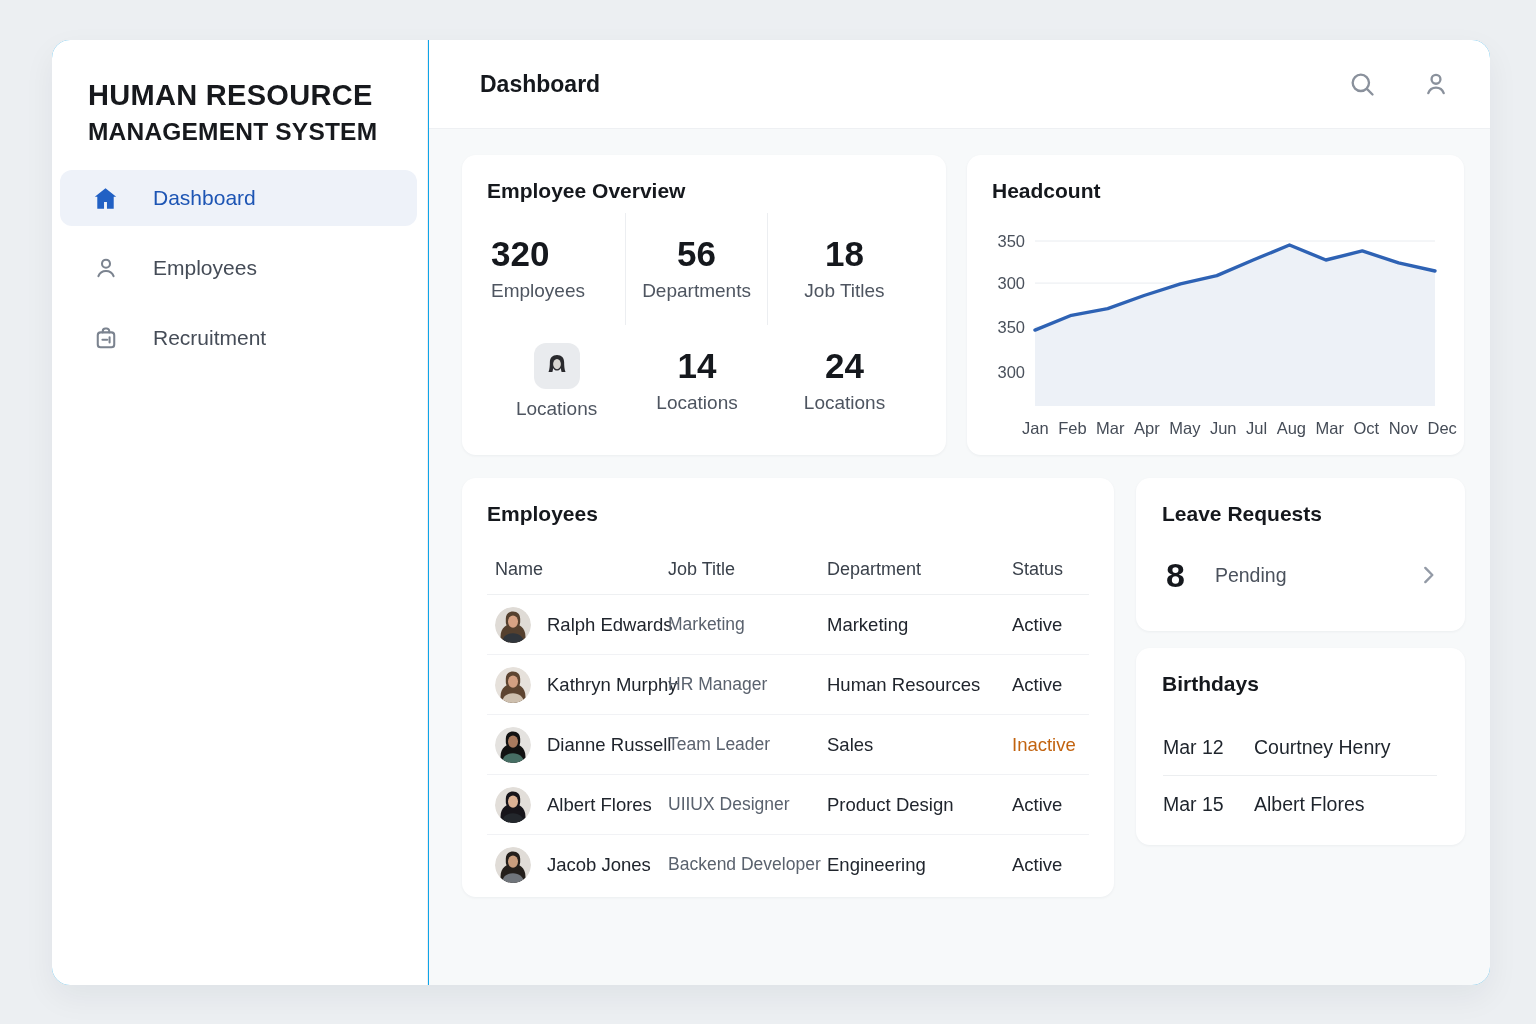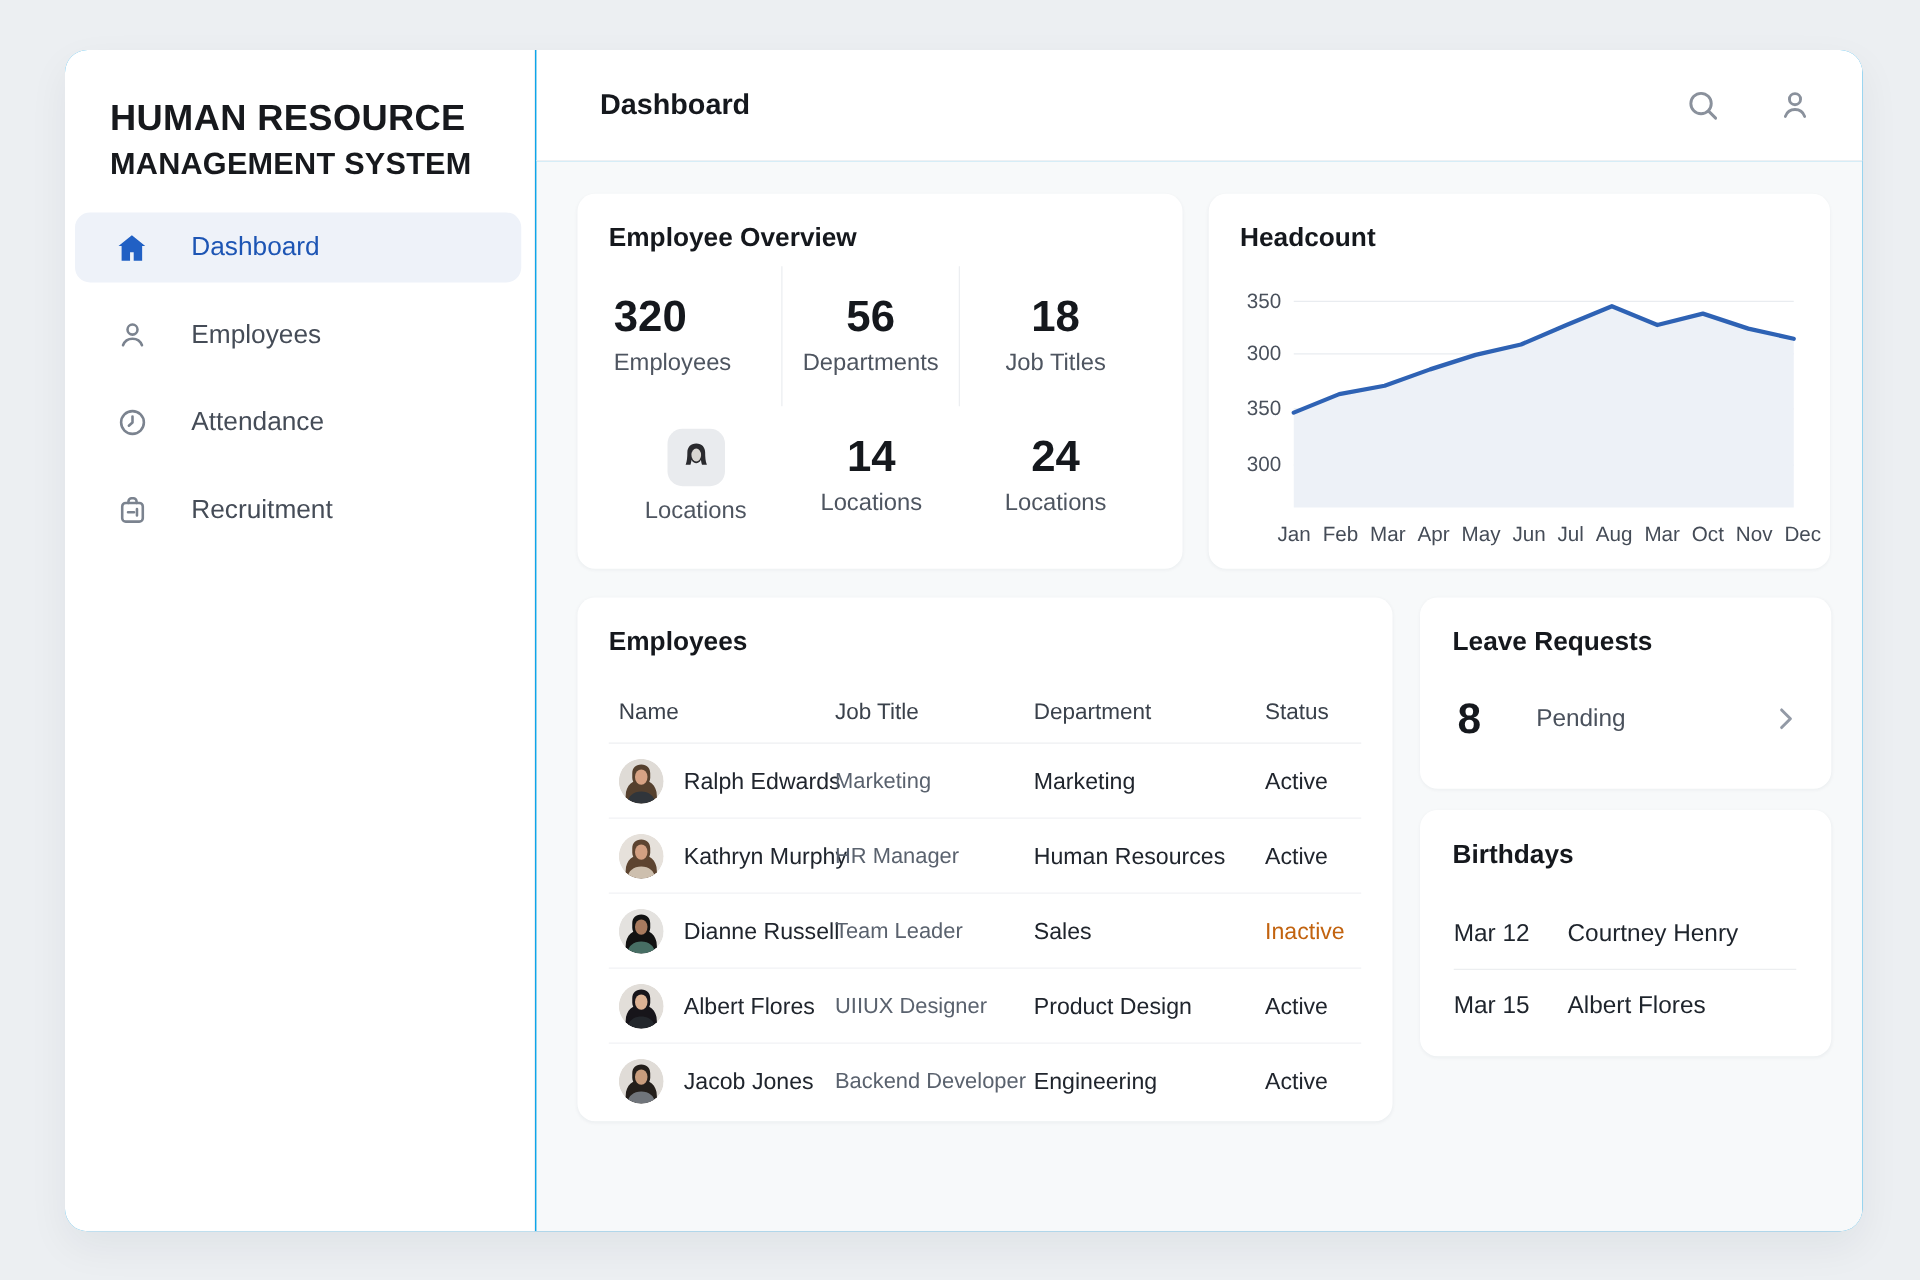--- a/index.html
+++ b/index.html
@@ -75,21 +75,21 @@
   .emp-name{font-size:18.5px;color:#20252d;white-space:nowrap;}
   .job-cell{font-size:17.5px;color:#5a626e;white-space:nowrap;}
   .dept-cell{font-size:18.5px;color:#20252d;white-space:nowrap;}
   .status-cell{font-size:18.5px;color:#20252d;}
   .status-cell.inactive{color:#c2630f;}
 
   
   #card-leave{left:707px;top:349px;width:329px;height:153px;cursor:pointer;}
   .leave-row{position:absolute;left:30px;right:24px;top:80px;display:flex;align-items:center;}
   .leave-count{font-size:34px;font-weight:700;color:#15181d;line-height:1;}
-  .leave-label{font-size:19.5px;color:#4a515c;margin-left:44px;}
+  .leave-label{font-size:19.5px;color:#4a515c;margin-left:30px;}
   .chevron{margin-left:auto;width:26px;height:26px;color:#939aa6;}
 
   
   #card-birthdays{left:707px;top:519px;width:329px;height:197px;}
   .bd-rows{position:absolute;left:27px;right:28px;top:71px;}
   .bd-row{height:56px;display:flex;align-items:center;border-bottom:1px solid #eceef0;}
   .bd-row:last-child{border-bottom:none;}
   .bd-date{width:91px;font-size:19.5px;color:#1e242c;}
   .bd-name{font-size:19.5px;color:#1e242c;}
 </style>
@@ -117,29 +117,20 @@
             <svg viewBox="0 0 24 24" width="26" height="26" fill="none" stroke="currentColor" stroke-width="1.9" stroke-linecap="round" stroke-linejoin="round">
               <circle cx="12" cy="8" r="3.7"></circle>
               <path d="M5 19.6c1.2-3.2 3.9-4.8 7-4.8s5.8 1.6 7 4.8"></path>
             </svg>
           </span>
         <span class="nav-label">Employees</span>
       </div>
       <div class="nav-item">
         <span class="ni">
             <svg viewBox="0 0 24 24" width="26" height="26" fill="none" stroke="currentColor" stroke-width="1.9" stroke-linecap="round" stroke-linejoin="round">
-              <circle cx="12" cy="12" r="8.4"></circle>
-              <path d="M12 7.6V12l-2.7 2.4"></path>
-            </svg>
-          </span>
-        <span class="nav-label">Attendance</span>
-      </div>
-      <div class="nav-item">
-        <span class="ni">
-            <svg viewBox="0 0 24 24" width="26" height="26" fill="none" stroke="currentColor" stroke-width="1.9" stroke-linecap="round" stroke-linejoin="round">
               <rect x="4.4" y="6.8" width="15.2" height="13.8" rx="2.6"></rect>
               <path d="M9 6.8V5.7a2.4 2.4 0 0 1 2.4-2.4h1.2A2.4 2.4 0 0 1 15 5.7v1.1M8.7 13.7h4.4M15.3 11.3v4.8"></path>
             </svg>
           </span>
         <span class="nav-label">Recruitment</span>
       </div>
     </nav>
   </aside>
 
   <div class="main">

